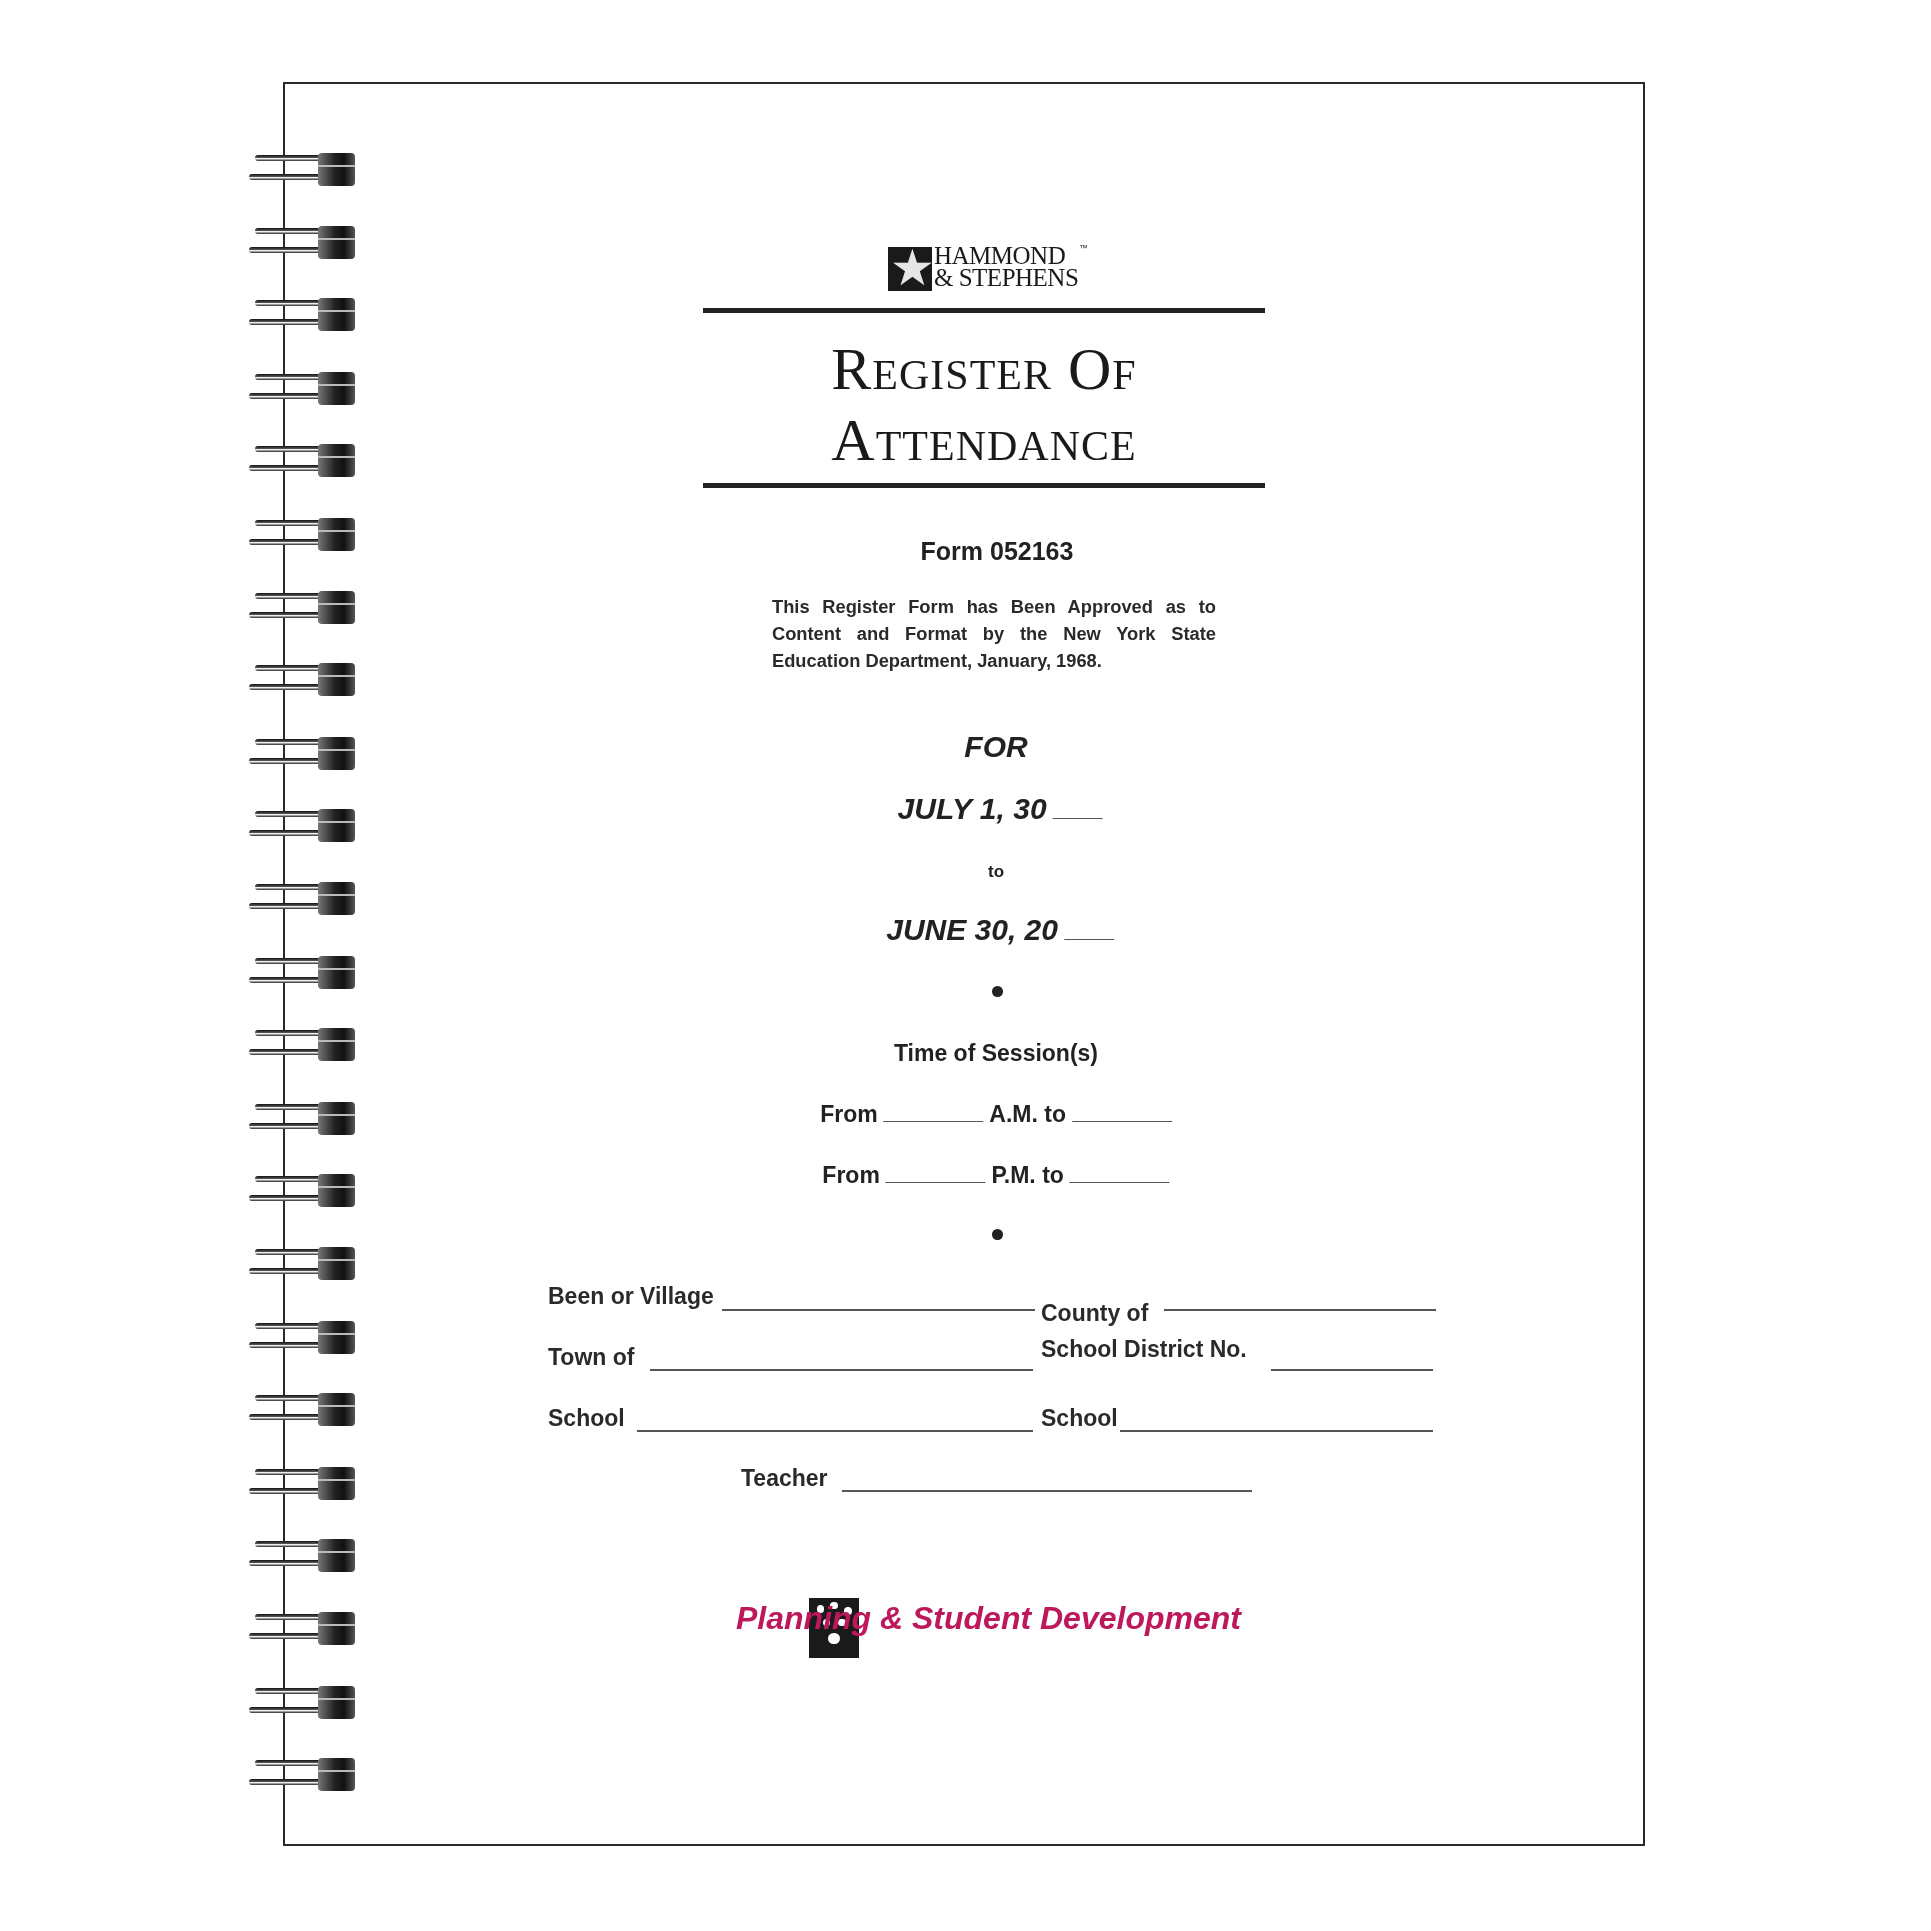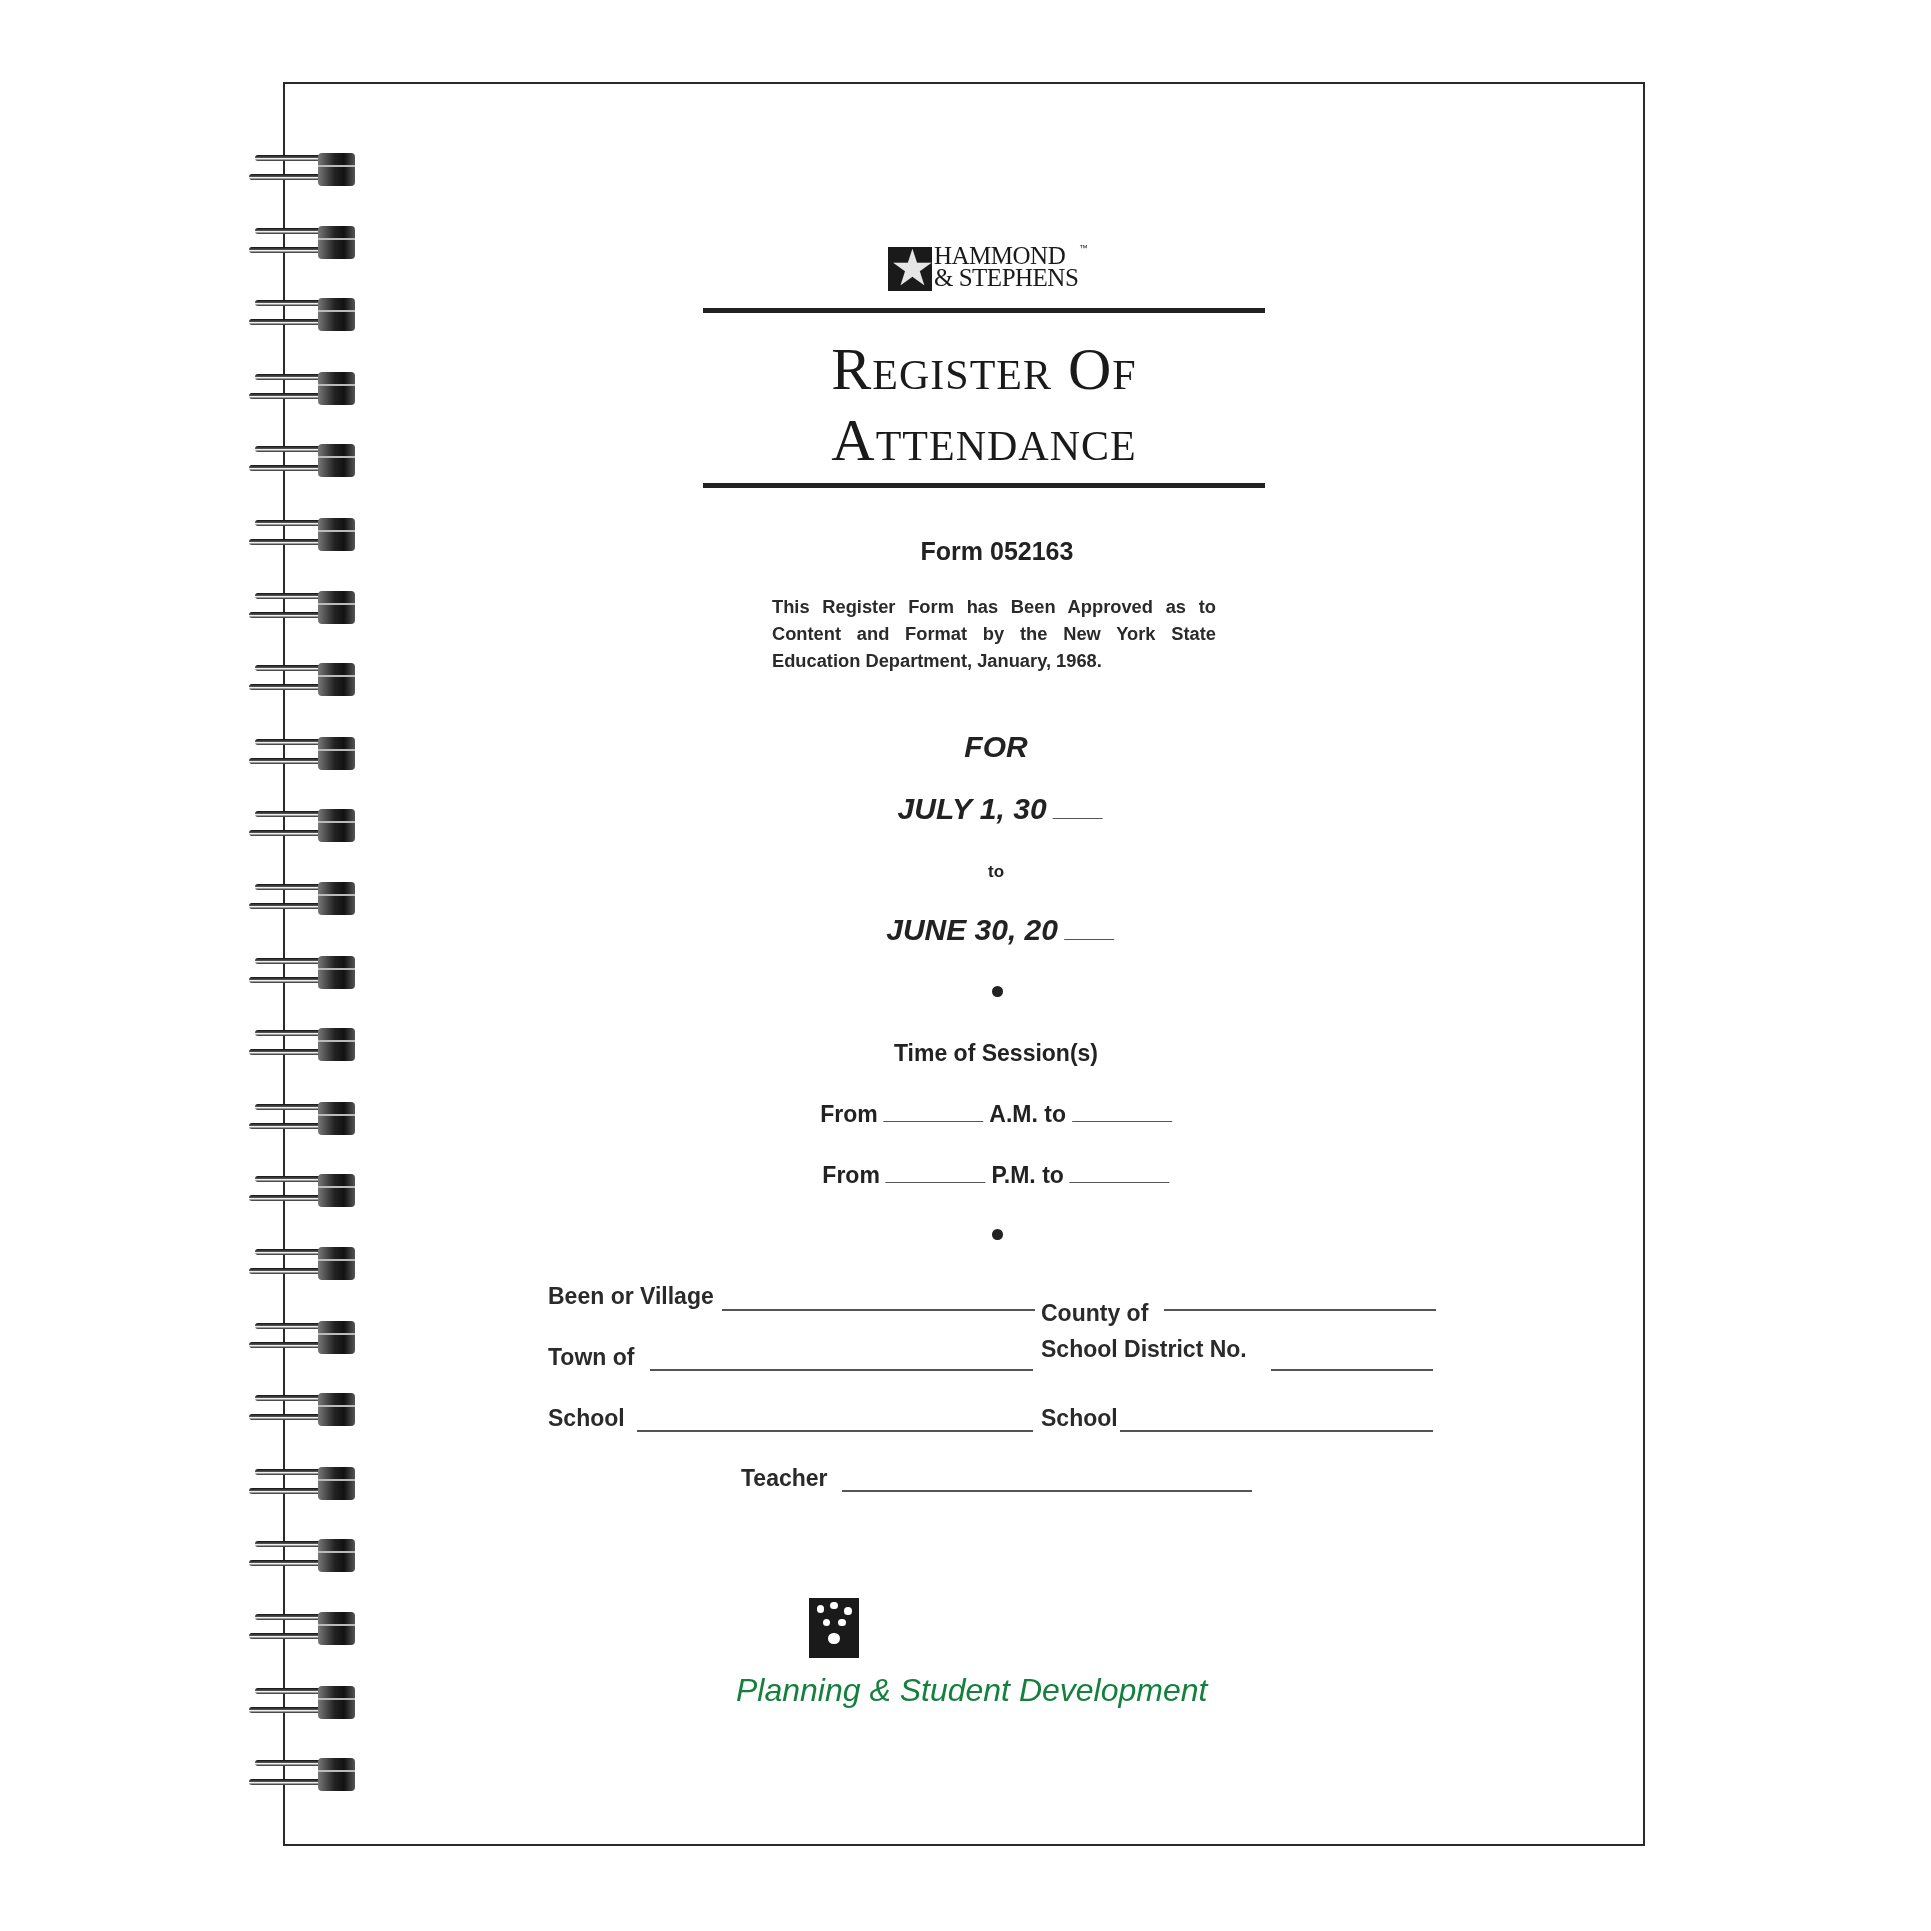--- a/index.html
+++ b/index.html
@@ -41,22 +41,22 @@
     .mid { font-weight:bold; font-size:23px; }
 
     .row-label { position:absolute; font-weight:bold; font-size:23px; color:#2a2a2a; white-space:nowrap; }
     .line { position:absolute; height:1.9px; background:#555; }
 
     .ss-logo { position:absolute; left:809px; top:1588px; width:367px; height:77px; }
     .ss-mark { position:absolute; left:0; top:9.7px; width:50px; height:60px; background:#1a1a1a; }
     .ss-mark i { position:absolute; width:7.7px; height:7.7px; border-radius:50%; background:#fff; }
     .ss-text { position:absolute; left:54px; top:19.3px; font-family:"Liberation Serif", serif;
                font-size:46px; color:#1a1a1a; letter-spacing:-1px; }
-    .psd { position:absolute; left:736px; top:1672px; font-weight:normal; font-style:italic;
-           font-size:32px; color:#15803d; white-space:nowrap; }
+    .psd { position:absolute; left:736px; top:1600px; font-weight:bold; font-style:italic;
+           font-size:32px; color:#be185d; white-space:nowrap; }
   </style>
 </head>
 <body>
 
 <div class="page"></div>
 
 <div id="binding">
     <div class="coil" style="top: 153px;">
       <div class="wire w1"></div>
       <div class="wire w2"></div>

